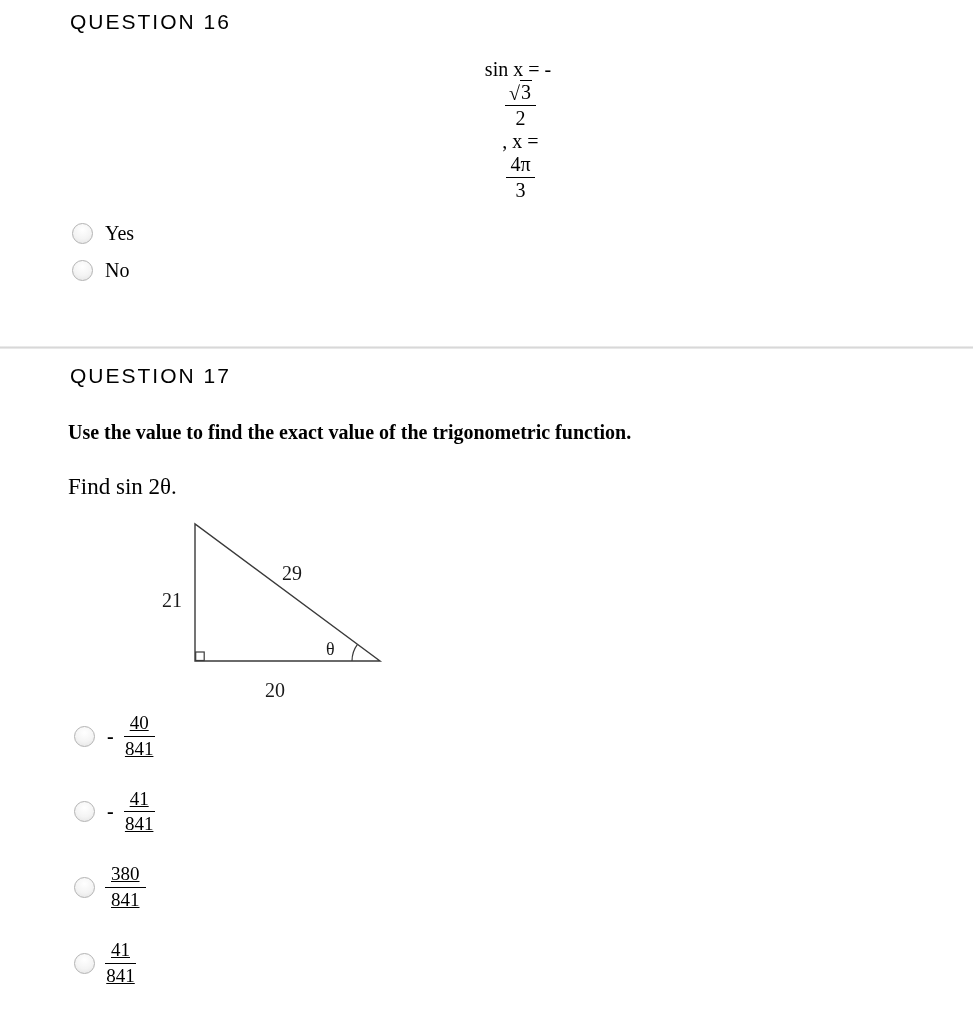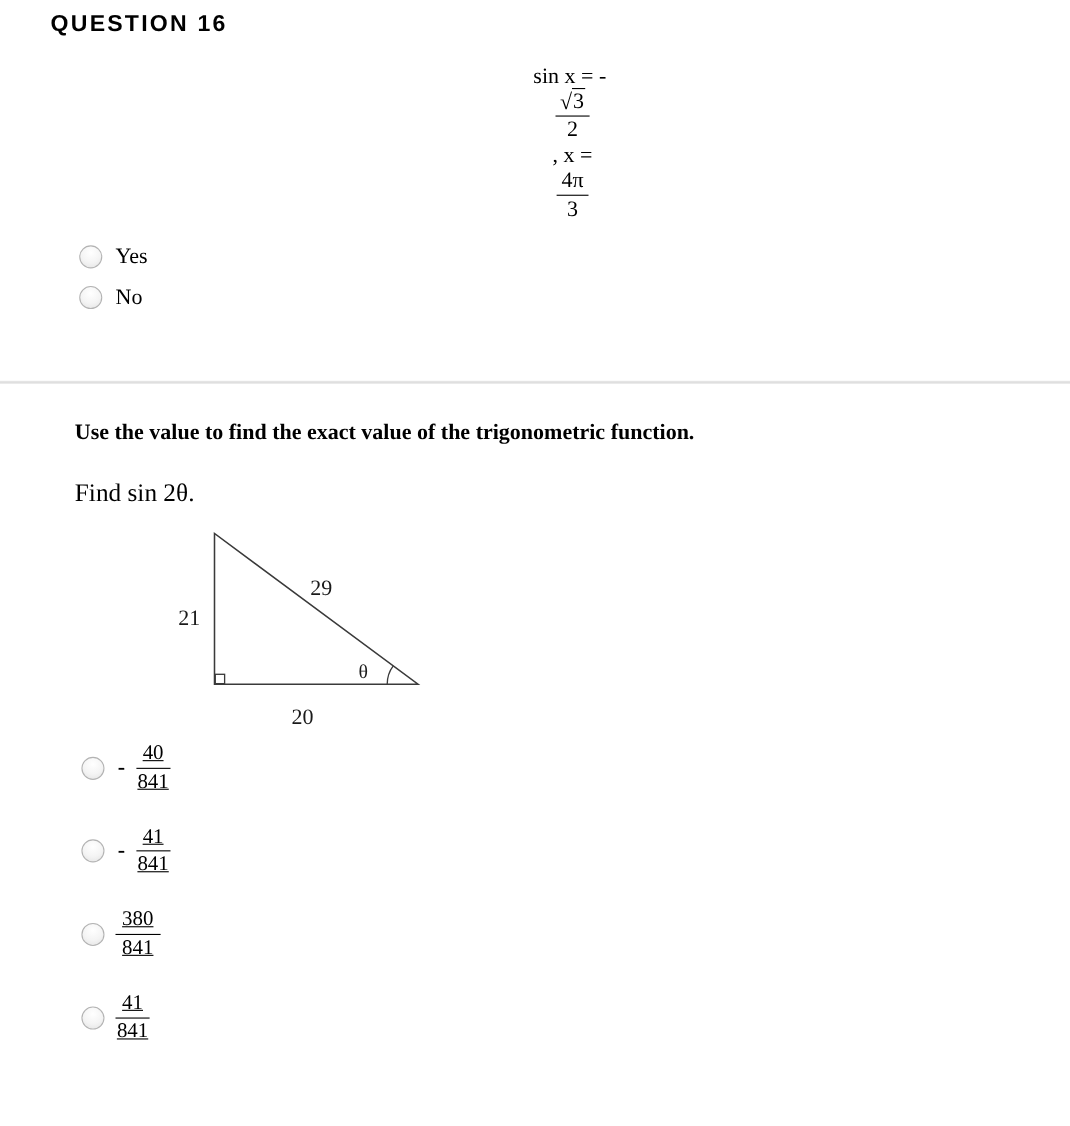--- a/index.html
+++ b/index.html
@@ -10,25 +10,25 @@
     width: 973px;
     height: 1024px;
     font-family: "Liberation Serif", serif;
     color: #000;
     overflow: hidden;
   }
   .page { padding-top: 10px; }
 
   .q-heading {
     font-family: "Liberation Sans", sans-serif;
-    font-weight: 700;
+    font-weight: 400;
     font-size: 21px;
     letter-spacing: 2px;
     color: #000;
-    margin-left: 46px;
+    margin-left: 70px;
   }
 
   .prompt {
     font-weight: 700;
     font-size: 20px;
     margin: 33px 0 0 68px;
   }
 
   
   .equation {
@@ -131,20 +131,21 @@
       <div class="opt-row">
         <span class="radio"></span>
         <span class="opt-text">No</span>
       </div>
     </div>
   </div>
 
   <div class="divider"></div>
 
   <div>
+    <div class="q-heading q17-heading">QUESTION 17</div>
 
     <div class="prompt">Use the value to find the exact value of the trigonometric function.</div>
 
     <div class="find-line">Find sin 2θ.</div>
 
     <div class="figure-wrap">
       <svg width="310" height="200" viewBox="0 0 310 200">
 
         <polygon points="55,16 55,153 240,153" fill="none" stroke="#3a3a3a" stroke-width="1.4"></polygon>
 

